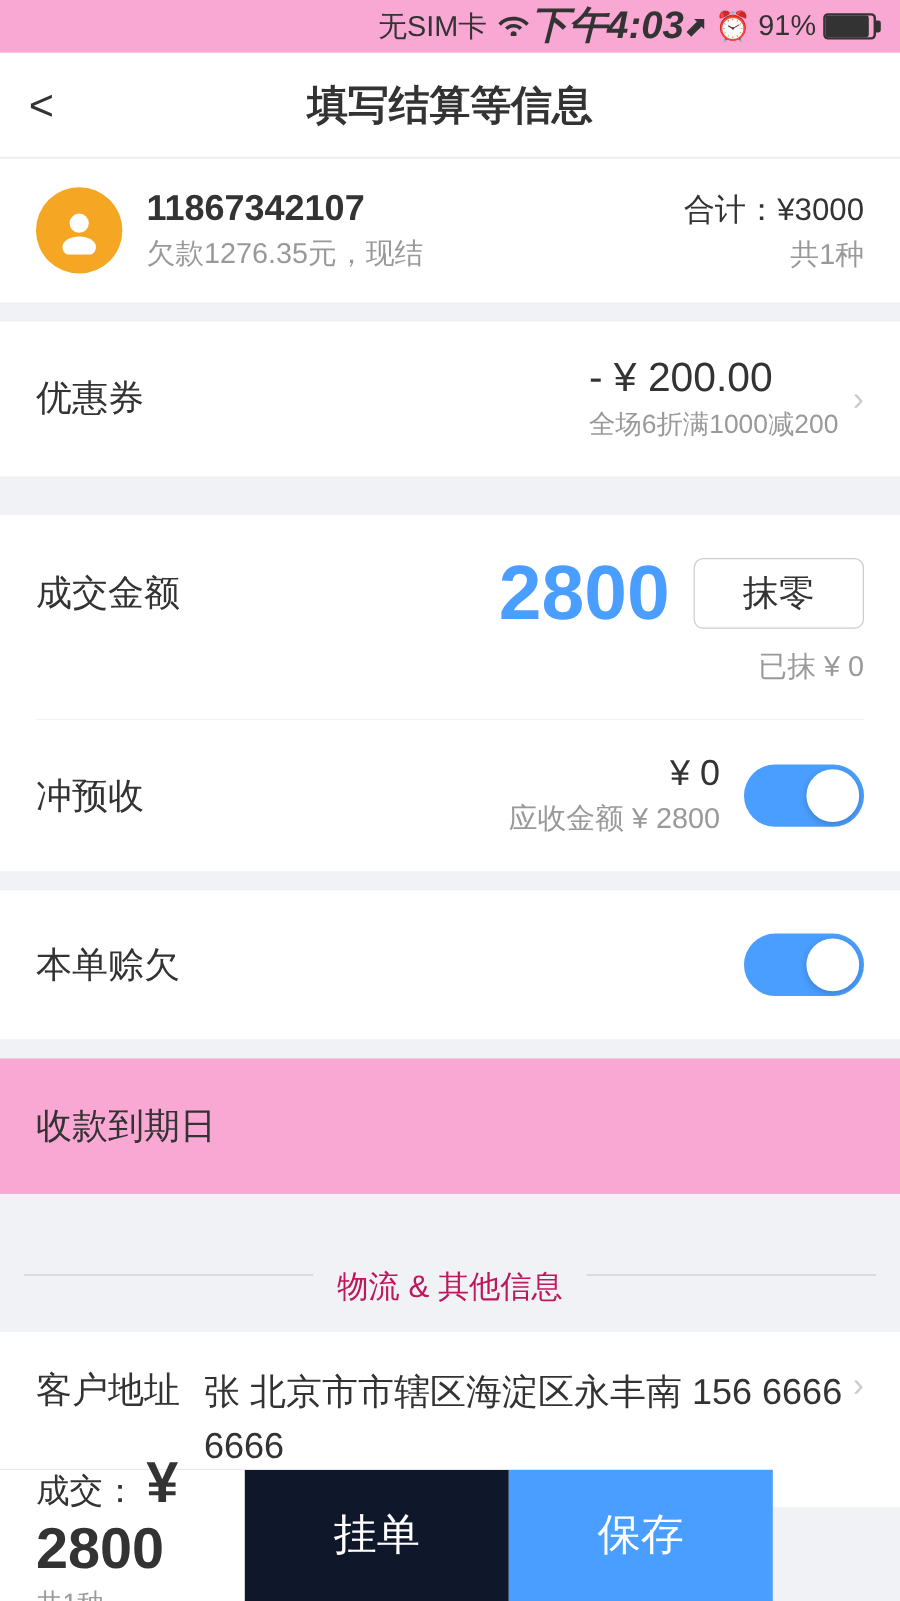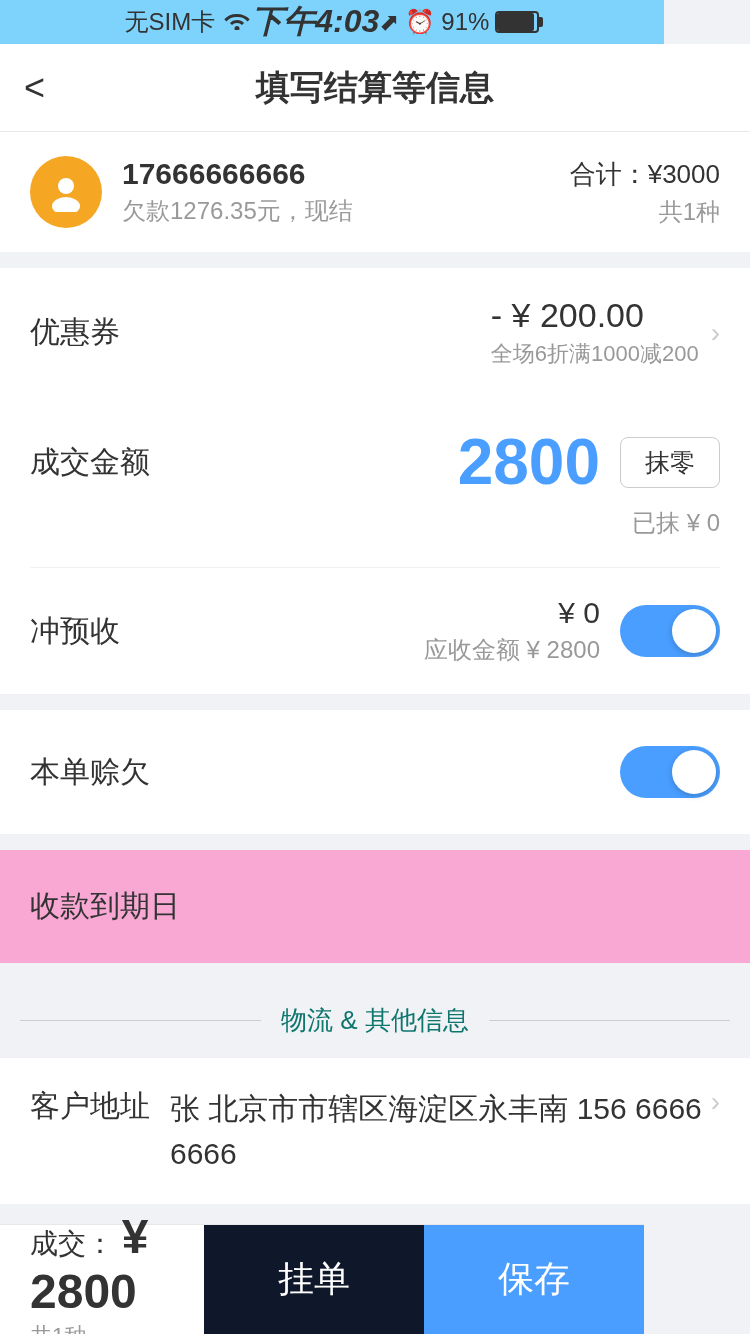--- a/index.html
+++ b/index.html
@@ -8,26 +8,26 @@
       width: 750px;
       min-height: 1334px;
       font-family: -apple-system, 'PingFang SC', 'Helvetica Neue', sans-serif;
       background: #f0f2f5;
       font-size: 28px;
       color: #333;
     }
 
     
     .status-bar {
-      width: 664px;
+      width: 750px;
       height: 44px;
-      background: #7dd3fc;
-      display: flex;
-      align-items: center;
-      justify-content: center;
+      background: #f9a8d4;
+      display: flex;
+      align-items: center;
+      justify-content: flex-end;
       padding: 0 20px;
       font-size: 24px;
       color: #333;
     }
     .status-left { display: flex; align-items: center; gap: 8px; }
     .status-center { font-size: 32px; font-weight: 600; font-style: italic; }
     .status-right { display: flex; align-items: center; gap: 6px; font-size: 24px; }
     .battery-icon {
       width: 44px; height: 22px; border: 2px solid #333; border-radius: 4px;
       position: relative; display: inline-flex; align-items: center;
@@ -99,21 +99,21 @@
     .total-label { font-size: 26px; color: #333; }
     .total-count { font-size: 24px; color: #999; margin-top: 4px; }
 
     
     .coupon-row {
       background: #fff;
       padding: 28px 30px;
       display: flex;
       align-items: center;
       justify-content: space-between;
-      margin-bottom: 0;
+      margin-bottom: 32px;
     }
     .coupon-label { font-size: 30px; color: #333; }
     .coupon-right { display: flex; align-items: center; gap: 8px; }
     .coupon-discount { font-size: 34px; color: #333; font-weight: 500; }
     .coupon-desc { font-size: 22px; color: #999; margin-top: 4px; text-align: right; }
     .chevron-right { font-size: 28px; color: #ccc; margin-left: 4px; }
 
     
     .deal-section {
       background: #fff;
@@ -124,22 +124,22 @@
       display: flex;
       align-items: center;
       justify-content: space-between;
     }
     .deal-label { font-size: 30px; color: #333; }
     .deal-right { display: flex; align-items: center; gap: 20px; }
     .deal-amount { font-size: 64px; color: #4a9eff; font-weight: 600; }
     .round-btn {
       border: 1px solid #ccc;
       border-radius: 8px;
-      padding: 8px 24px;
-      font-size: 25px;
+      padding: 8px 40px;
+      font-size: 30px;
       color: #333;
       background: #fff;
       cursor: pointer;
     }
     .deal-sub {
       padding: 8px 30px 28px 30px;
       font-size: 24px;
       color: #999;
       text-align: right;
     }
@@ -209,21 +209,21 @@
       display: flex;
       align-items: center;
       justify-content: center;
     }
     .logistics-line {
       flex: 1;
       height: 1px;
       background: #ccc;
       margin: 0 20px;
     }
-    .logistics-text { font-size: 26px; color: #0f766e; }
+    .logistics-text { font-size: 26px; color: #be185d; margin-top: 20px; }
 
     
     .address-section {
       background: #fff;
       margin-bottom: 16px;
     }
     .address-row {
       padding: 28px 30px;
       display: flex;
       align-items: flex-start;
@@ -298,21 +298,21 @@
 
   <div class="customer-row section-white">
     <div class="customer-left">
       <div class="avatar">
         <svg width="40" height="40" viewBox="0 0 40 40">
             <circle cx="20" cy="14" r="8" fill="white"></circle>
             <ellipse cx="20" cy="34" rx="14" ry="9" fill="white"></ellipse>
           </svg>
       </div>
       <div class="customer-info">
-        <div class="customer-phone">17666666666</div>
+        <div class="customer-phone">11867342107</div>
         <div class="customer-sub">欠款1276.35元，现结</div>
       </div>
     </div>
     <div class="customer-right">
       <div class="total-label">合计：¥3000</div>
       <div class="total-count">共1种</div>
     </div>
   </div>
 
   <div class="coupon-row section-white">

